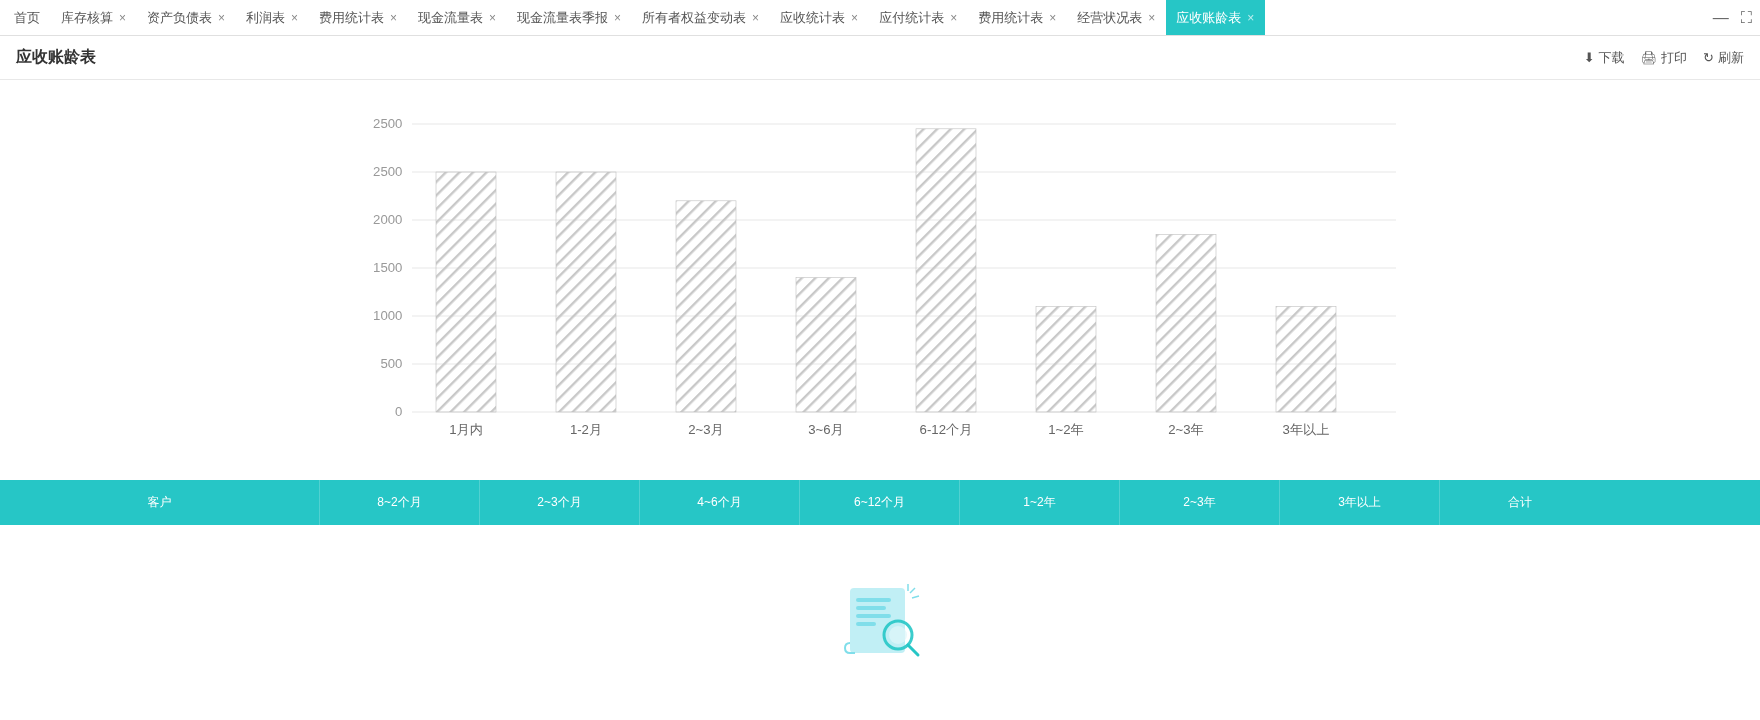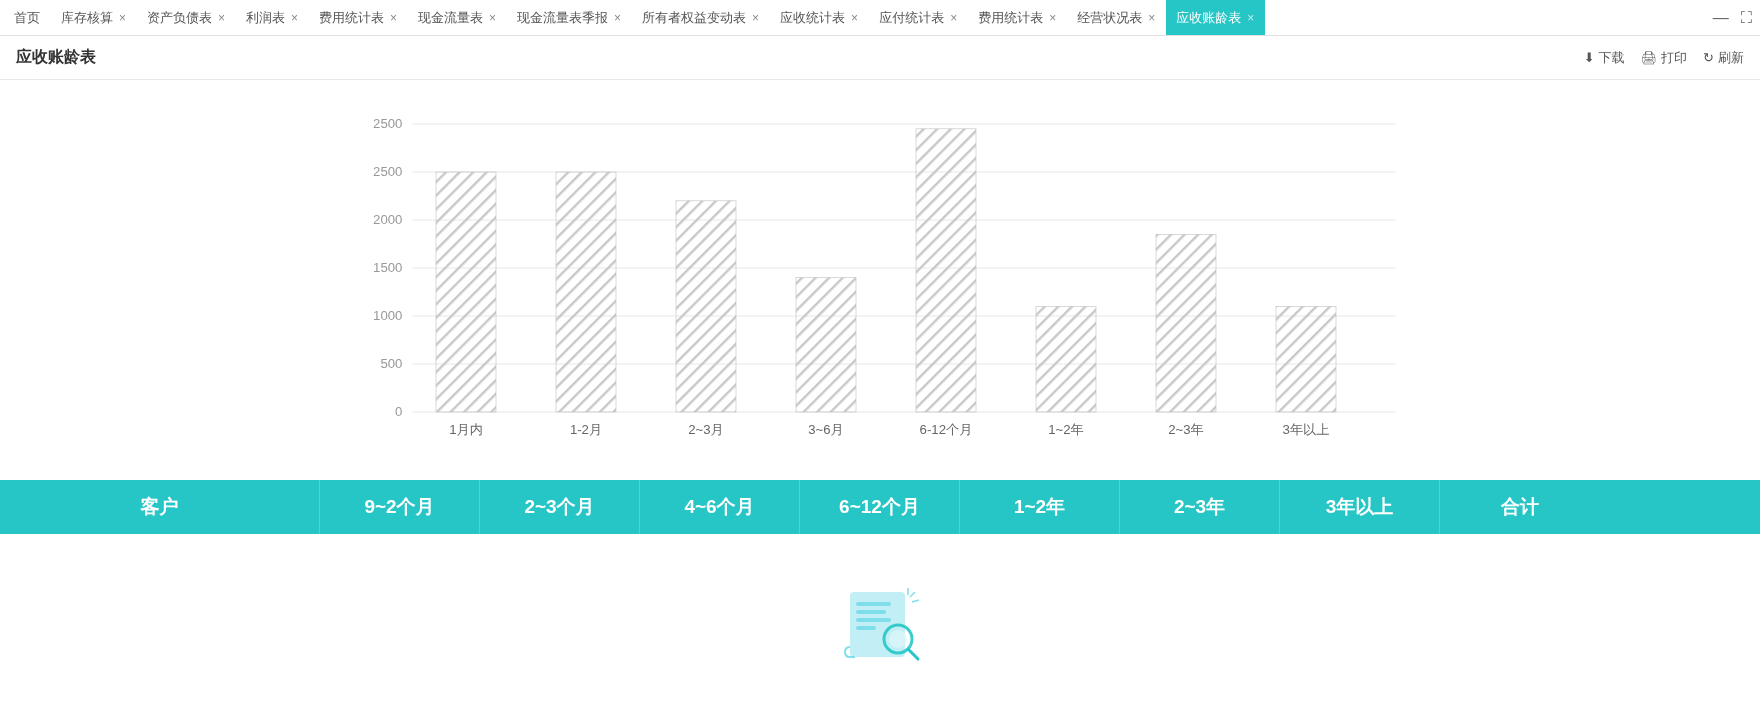--- a/index.html
+++ b/index.html
@@ -104,22 +104,22 @@
       height: 400px;
       position: relative;
     }
 
     
     .table-header {
       display: grid;
       grid-template-columns: 2fr 1fr 1fr 1fr 1fr 1fr 1fr 1fr 1fr 1fr;
       background: #26c6c6;
       color: #fff;
-      font-size: 19px;
-      font-weight: 700;
+      font-size: 12px;
+      font-weight: 400;
     }
     .table-header .th {
       padding: 14px 8px;
       text-align: center;
       border-right: 1px solid rgba(255,255,255,0.2);
     }
     .table-header .th:last-child { border-right: none; }
 
     
     .empty-state {
@@ -292,21 +292,21 @@
       <rect x="680" y="112" width="50" height="148" class="bar-hatch"></rect>
       <text x="705" y="278" text-anchor="middle" class="x-axis-label">2~3年</text>
 
       <rect x="780" y="172" width="50" height="88" class="bar-hatch"></rect>
       <text x="805" y="278" text-anchor="middle" class="x-axis-label">3年以上</text>
     </svg>
   </div>
 
   <div class="table-header">
     <div class="th">客户</div>
-    <div class="th">9~2个月</div>
+    <div class="th">8~2个月</div>
     <div class="th">2~3个月</div>
     <div class="th">4~6个月</div>
     <div class="th">6~12个月</div>
     <div class="th">1~2年</div>
     <div class="th">2~3年</div>
     <div class="th">3年以上</div>
     <div class="th">合计</div>
   </div>
 
   <div class="empty-state">

